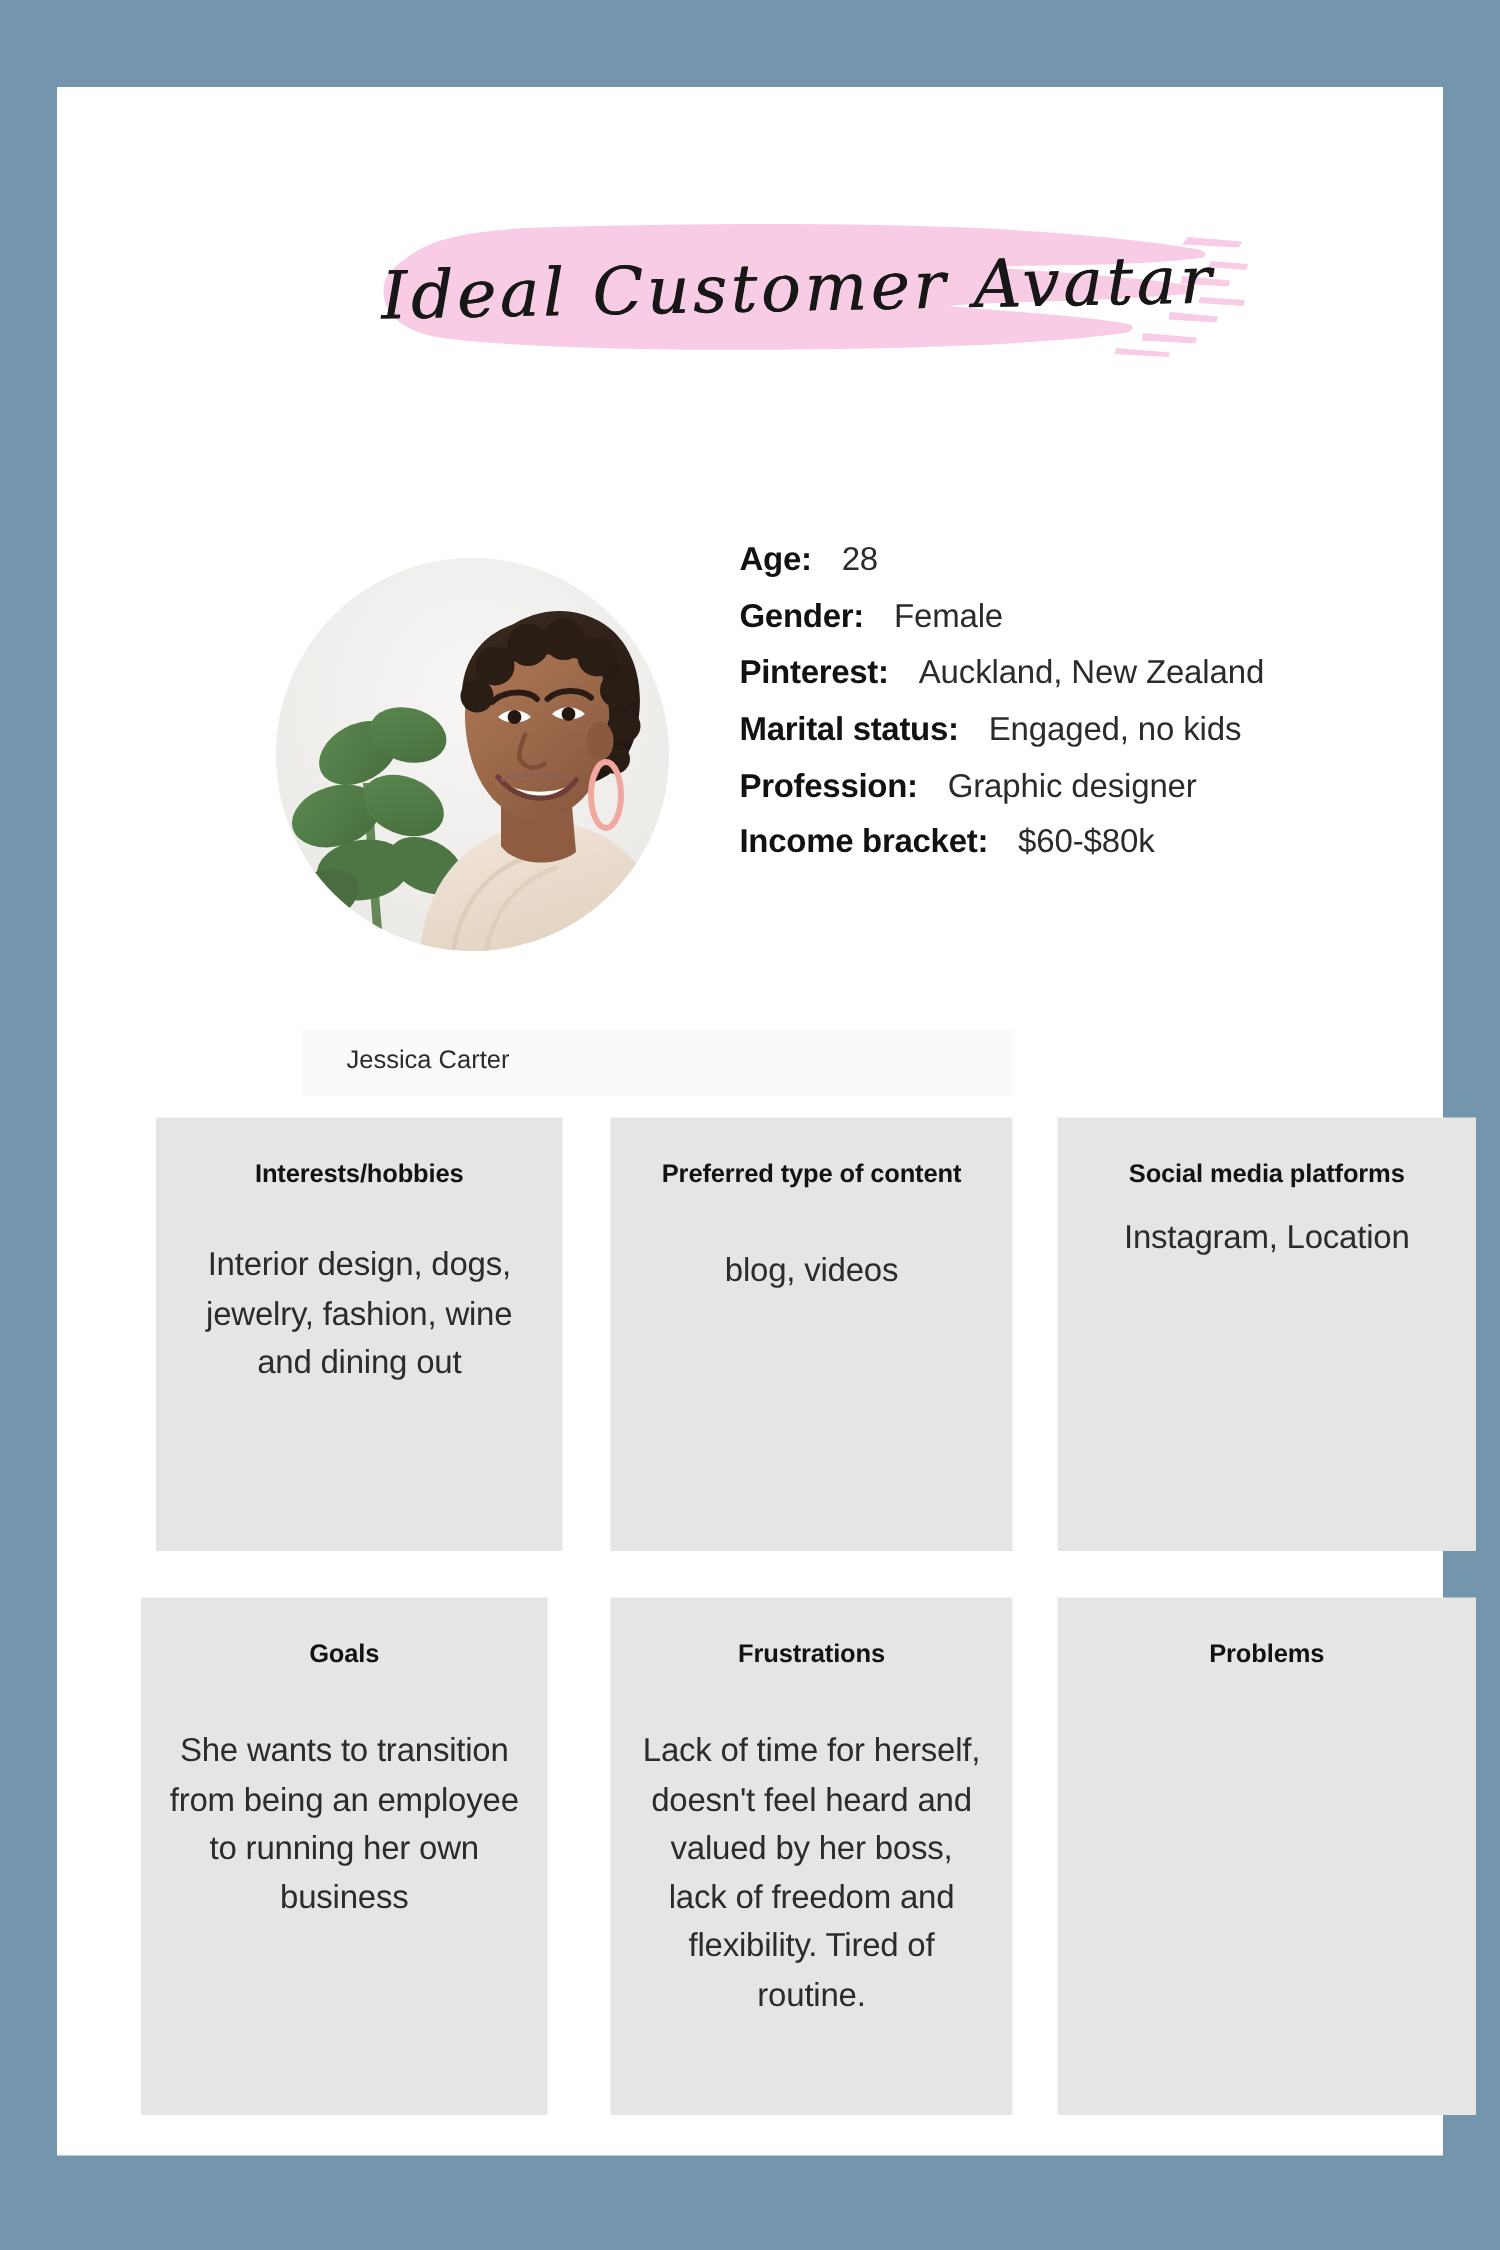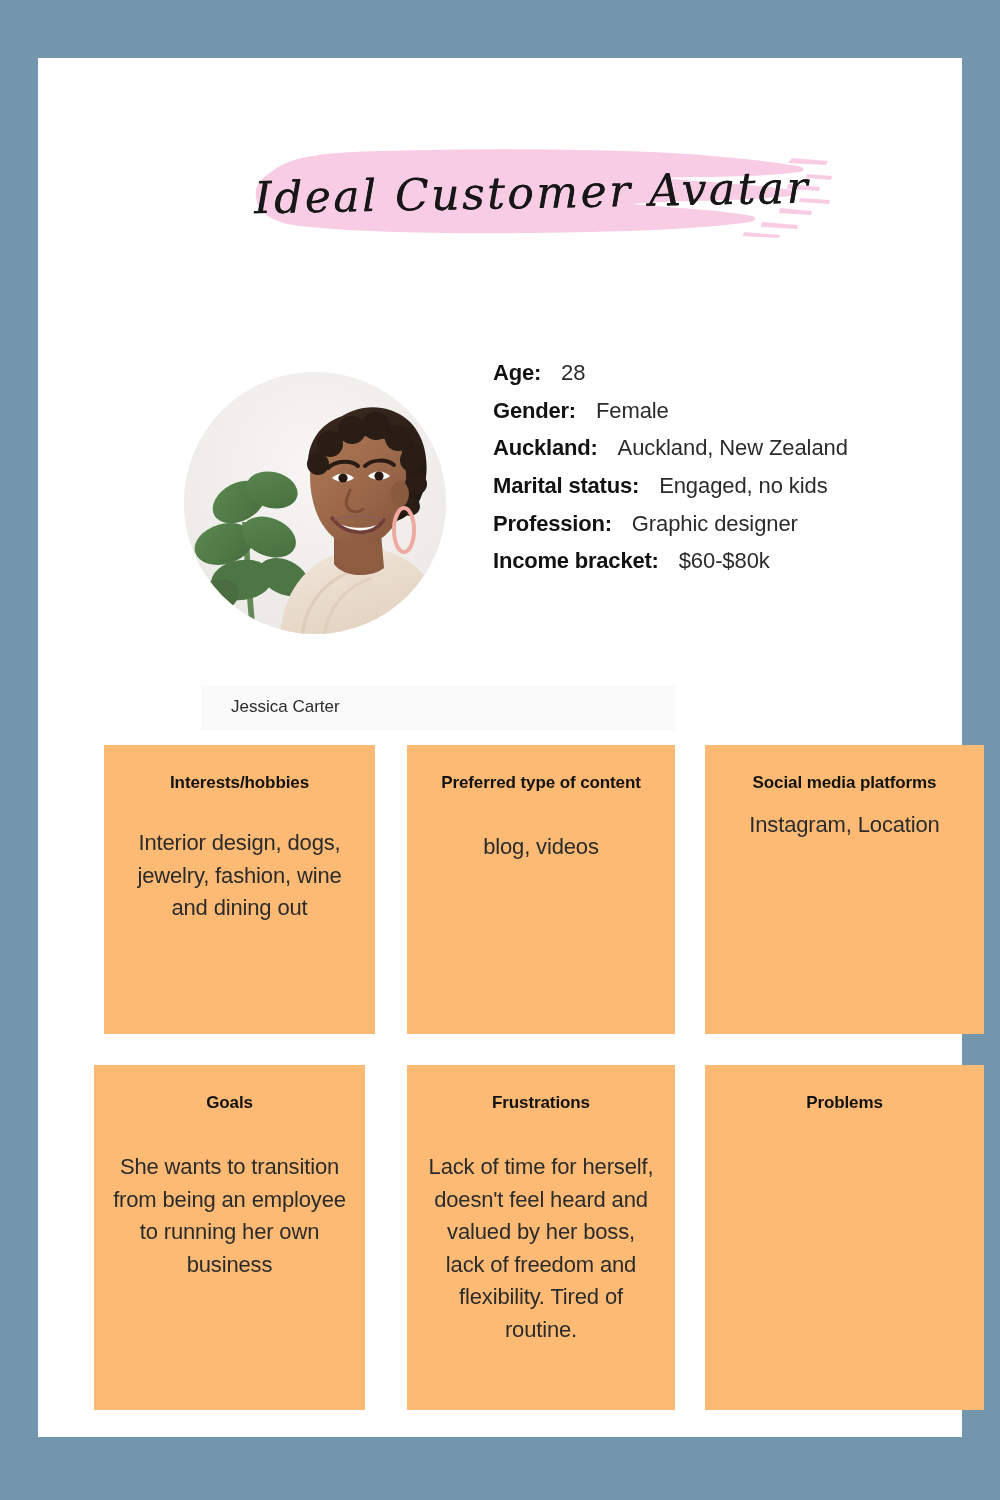--- a/index.html
+++ b/index.html
@@ -134,21 +134,21 @@
     left: 127px;
     top: 11px;
     font-size: 17px;
     font-weight: 400;
     color: #2b2b2b;
   }
 
   
   .card {
     position: absolute;
-    background: #fdba74;
+    background: #e5e5e5;
     box-sizing: border-box;
     padding: 26px 18px 0 18px;
     text-align: center;
   }
   .card-title {
     font-size: 17px;
     font-weight: bold;
     color: #121212;
     line-height: 1.42;
     letter-spacing: -0.1px;
@@ -293,21 +293,21 @@
     </div>
 
     <div id="demographics">
       <div class="demo-row">
         <span class="demo-label">Age:</span><span class="demo-value">28</span>
       </div>
       <div class="demo-row">
         <span class="demo-label">Gender:</span><span class="demo-value">Female</span>
       </div>
       <div class="demo-row">
-        <span class="demo-label">Auckland:</span><span class="demo-value">Auckland, New Zealand</span>
+        <span class="demo-label">Pinterest:</span><span class="demo-value">Auckland, New Zealand</span>
       </div>
       <div class="demo-row">
         <span class="demo-label">Marital status:</span><span class="demo-value">Engaged, no kids</span>
       </div>
       <div class="demo-row">
         <span class="demo-label">Profession:</span><span class="demo-value">Graphic designer</span>
       </div>
       <div class="demo-row">
         <span class="demo-label">Income bracket:</span><span class="demo-value">$60-$80k</span>
       </div>

